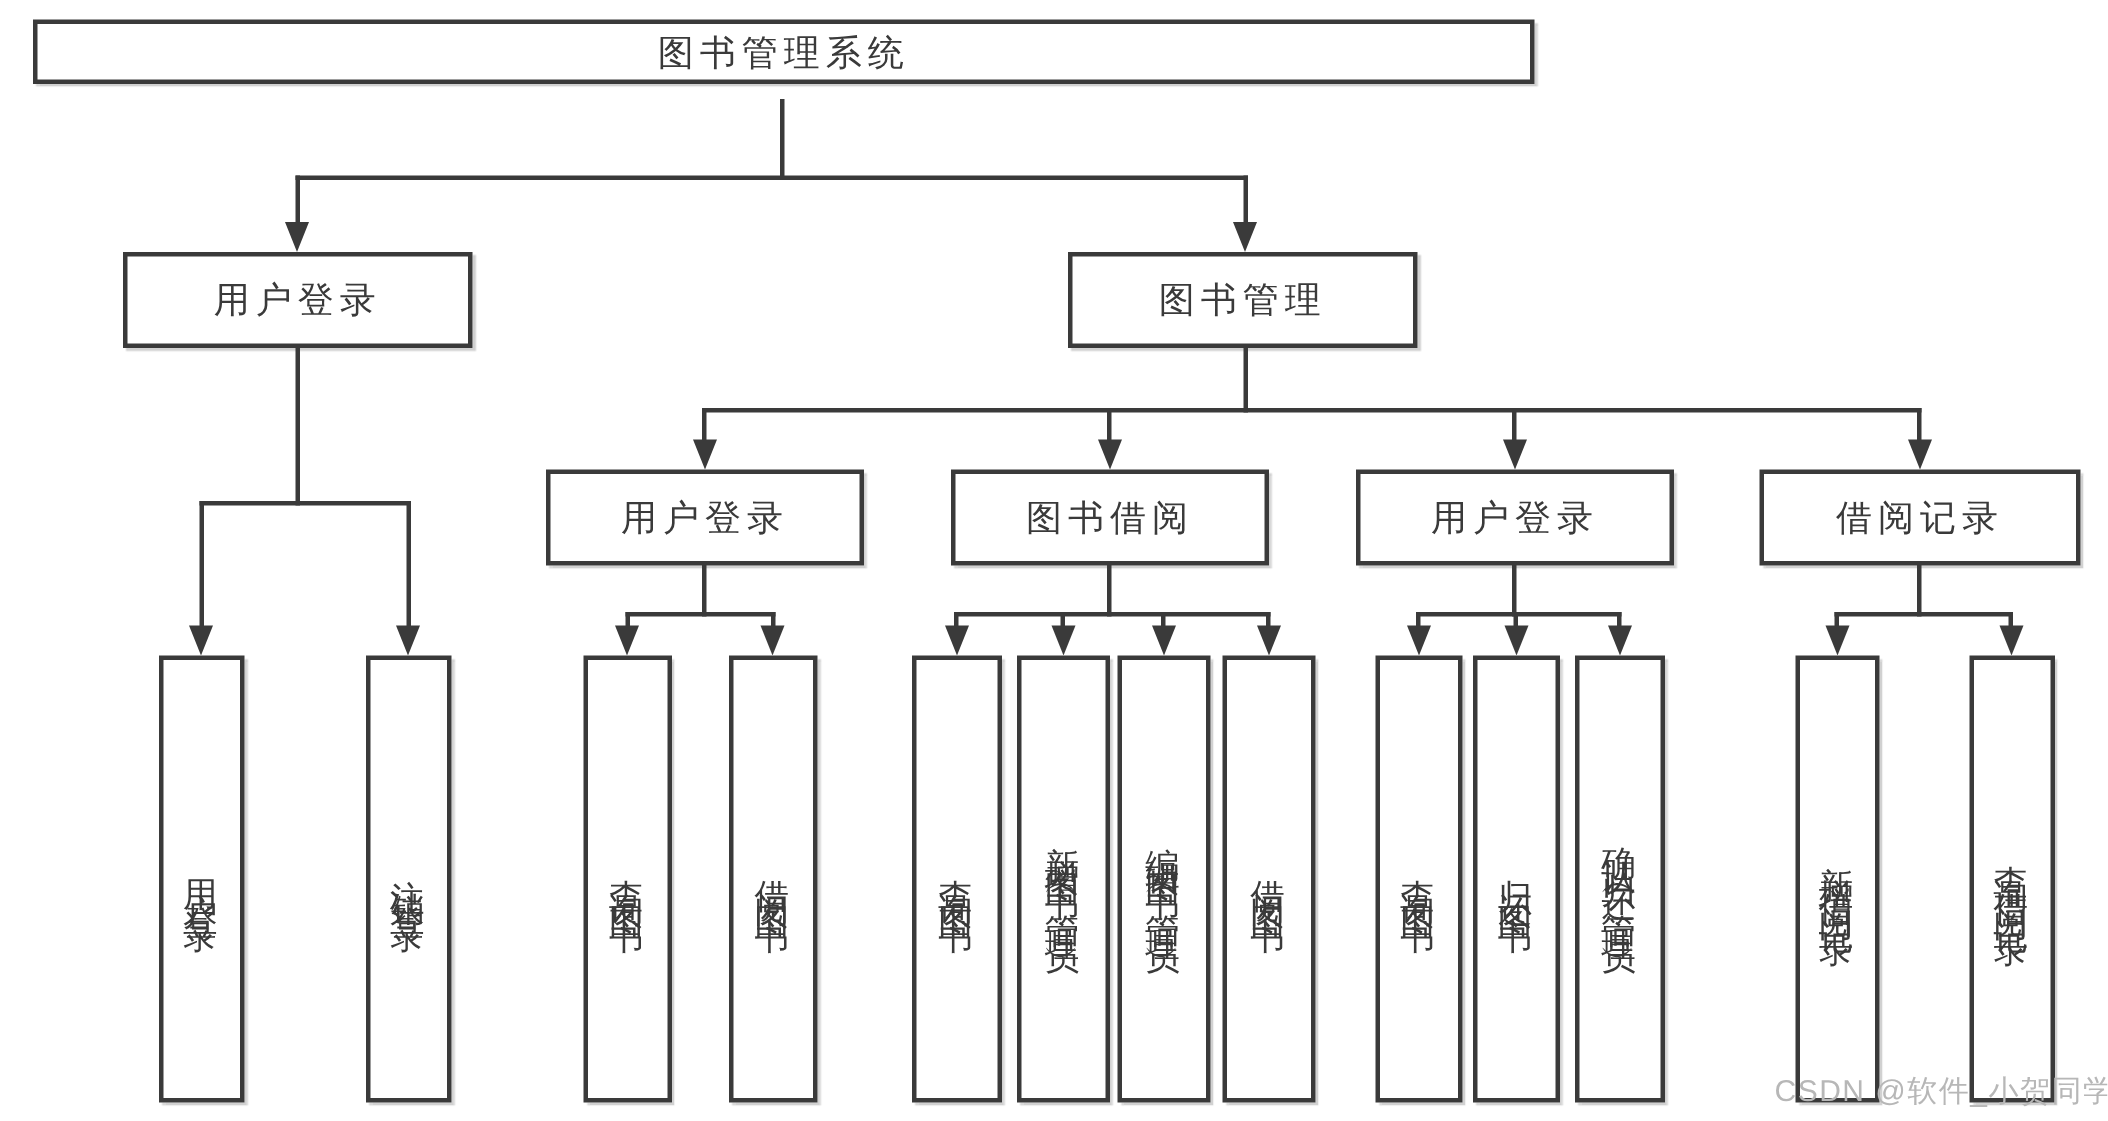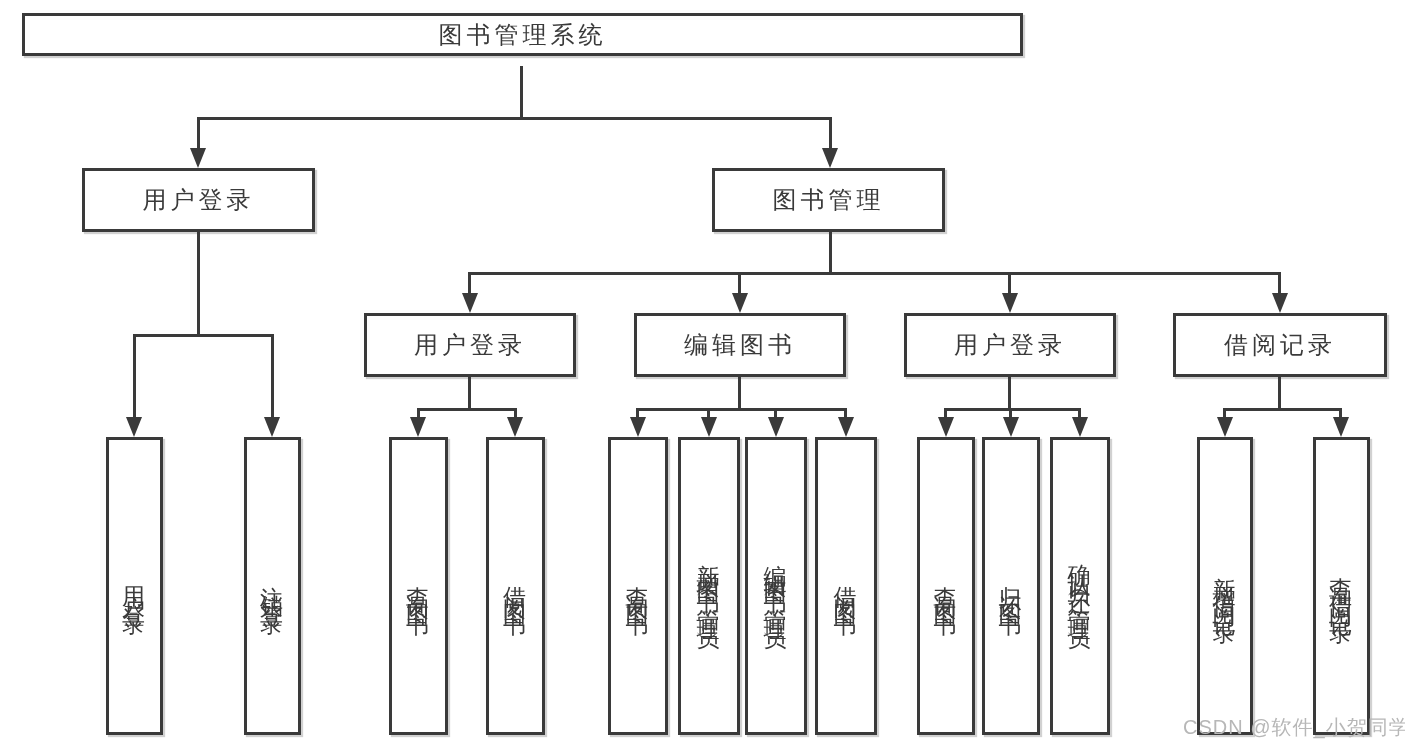--- a/index.html
+++ b/index.html
@@ -75,21 +75,21 @@
   <div class="arr" style="left:732px;top:293px"></div>
   <div class="vline" style="left:1008px;top:272px;height:23px"></div>
   <div class="arr" style="left:1002px;top:293px"></div>
   <div class="vline" style="left:1278px;top:272px;height:23px"></div>
   <div class="arr" style="left:1272px;top:293px"></div>
 
   <div class="box" style="left:364px;top:313px;width:212px;height:64px">
     <span>用户登录</span>
   </div>
   <div class="box" style="left:634px;top:313px;width:212px;height:64px">
-    <span>编辑图书</span>
+    <span>图书借阅</span>
   </div>
   <div class="box" style="left:904px;top:313px;width:212px;height:64px">
     <span>用户登录</span>
   </div>
   <div class="box" style="left:1173px;top:313px;width:214px;height:64px">
     <span>借阅记录</span>
   </div>
 
   <div class="vline" style="left:468px;top:375px;height:36px"></div>
   <div class="hline" style="left:417px;top:408px;width:100px"></div>

